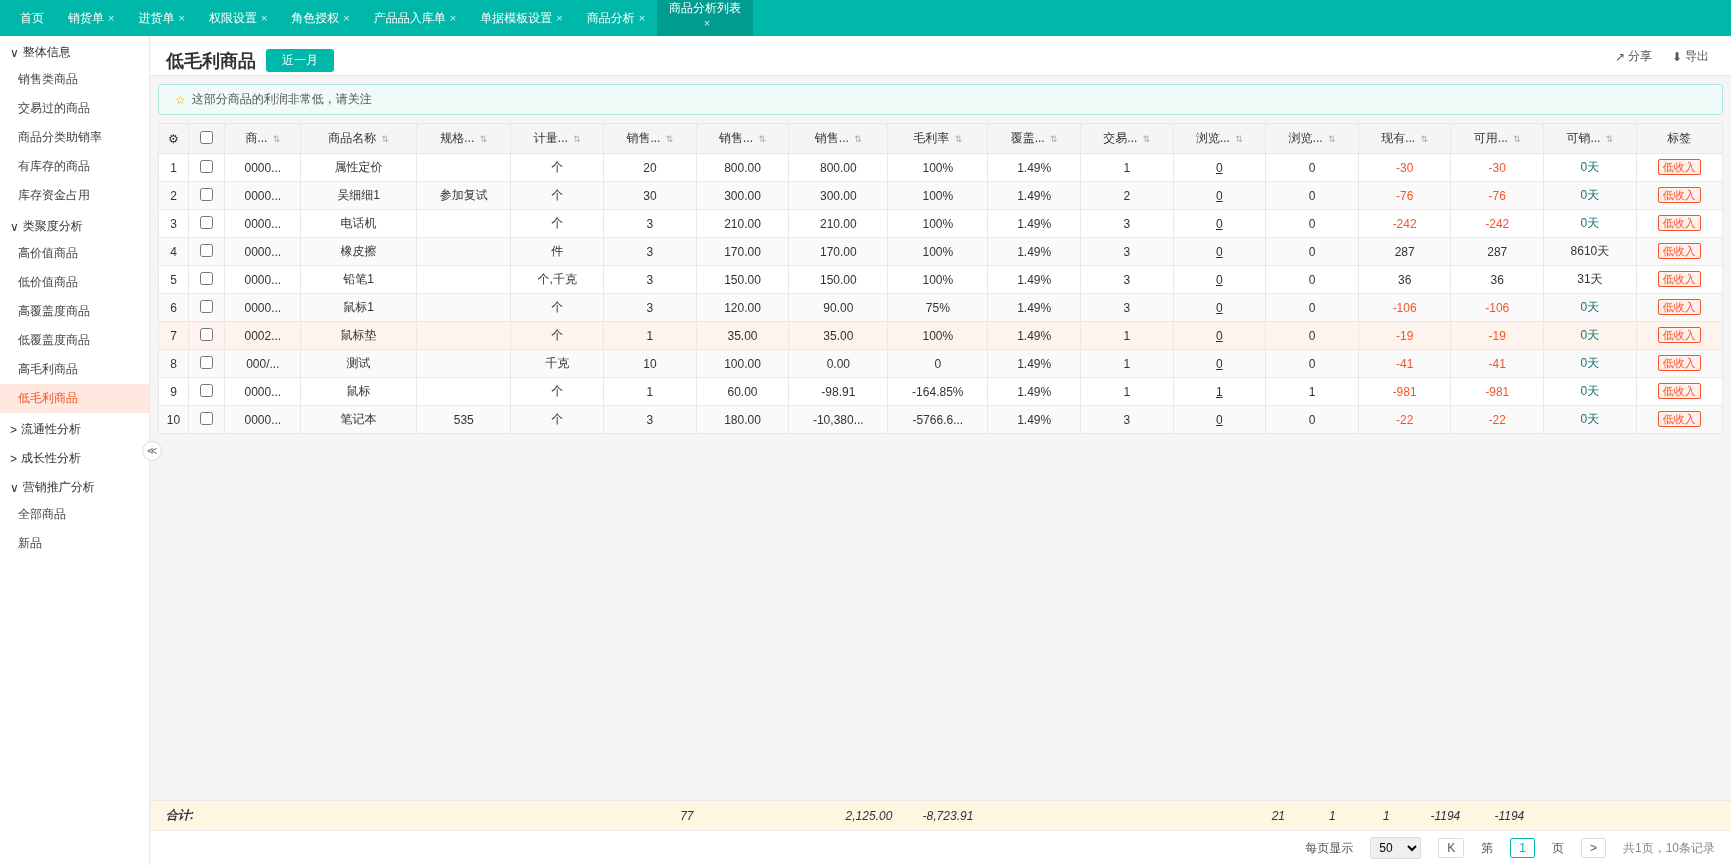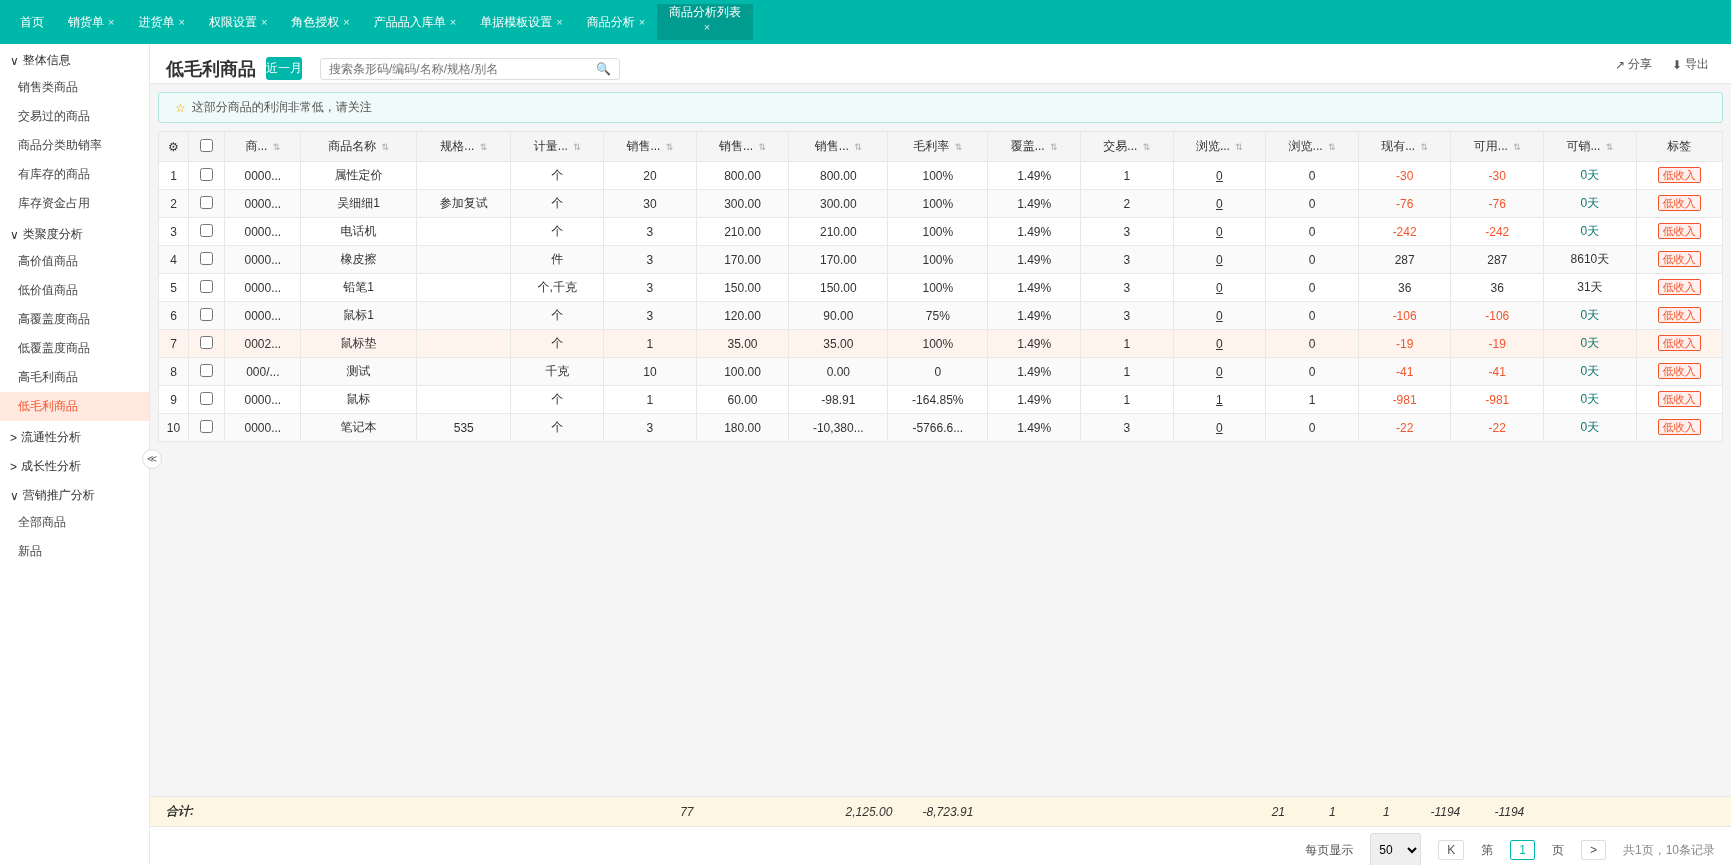--- a/index.html
+++ b/index.html
@@ -3,21 +3,21 @@
   <meta charset="utf-8">
   <style>
     * { box-sizing: border-box; margin: 0; padding: 0; font-family: 'Microsoft YaHei', Arial, sans-serif; font-size: 12px; }
     body { background: #f5f5f5; overflow: hidden; }
 
     
     .top-nav {
       background: #00b8a9;
       display: flex;
       align-items: center;
-      height: 44px;
+      height: 36px;
       padding: 0 8px;
     }
     .top-nav .nav-item {
       color: #fff;
       padding: 0 12px;
       height: 36px;
       display: flex;
       align-items: center;
       cursor: pointer;
       font-size: 13px;
@@ -77,21 +77,21 @@
     }
     .page-title {
       font-size: 18px;
       font-weight: bold;
       color: #333;
     }
     .filter-btn {
       background: #00b8a9;
       color: #fff;
       border: none;
-      padding: 3px 0;
+      padding: 3px 16px;
       border-radius: 3px;
       cursor: pointer;
       font-size: 12px;
     }
     .search-box {
       display: flex;
       align-items: center;
       border: 1px solid #ddd;
       border-radius: 3px;
       padding: 3px 8px;
@@ -209,21 +209,21 @@
       padding: 6px 16px;
       display: flex;
       align-items: center;
       justify-content: flex-end;
       gap: 17px;
       flex-shrink: 0;
     }
     .pagination span { color: #555; }
     .pagination select {
       border: 1px solid #ddd;
-      padding: 8px 4px;
+      padding: 2px 4px;
       border-radius: 2px;
       font-size: 12px;
     }
     .pagination .page-btn {
       padding: 2px 8px;
       border: 1px solid #ddd;
       background: #fff;
       cursor: pointer;
       border-radius: 2px;
       color: #555;
@@ -352,24 +352,20 @@
       <div class="sidebar-item">新品</div>
     </div>
     <div class="sidebar-collapse">≪</div>
   </div>
 
   <div class="content">
 
     <div class="content-header">
       <span class="page-title">低毛利商品</span>
       <button class="filter-btn">近一月</button>
-      <div class="search-box">
-        <input type="text" placeholder="搜索条形码/编码/名称/规格/别名" style="">
-        <span class="search-icon">🔍</span>
-      </div>
       <div class="header-actions">
         <div class="action-btn">
           <span>↗</span>
           <span>分享</span>
         </div>
         <div class="action-btn">
           <span>⬇</span>
           <span>导出</span>
         </div>
       </div>

